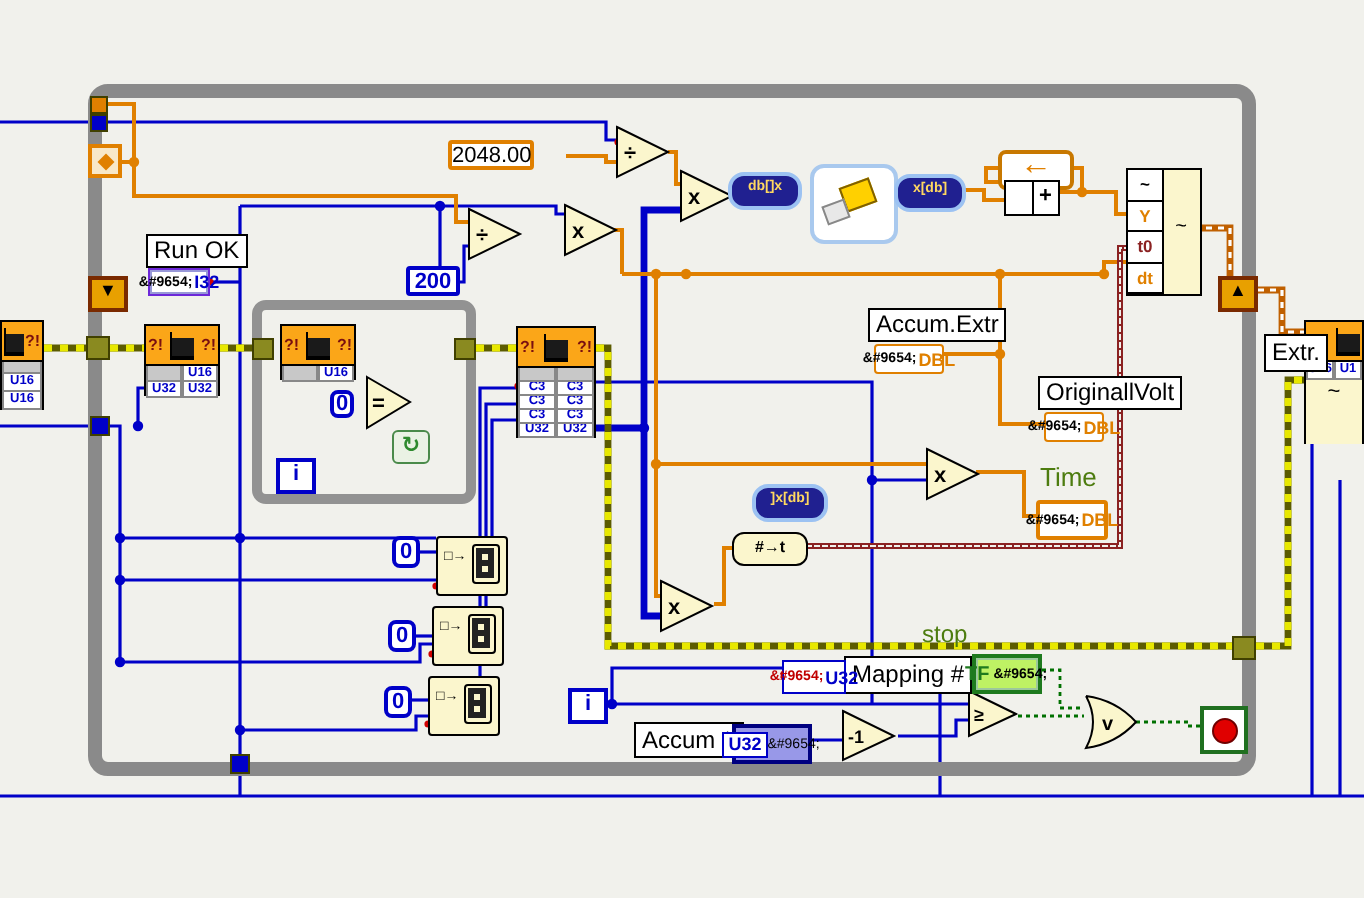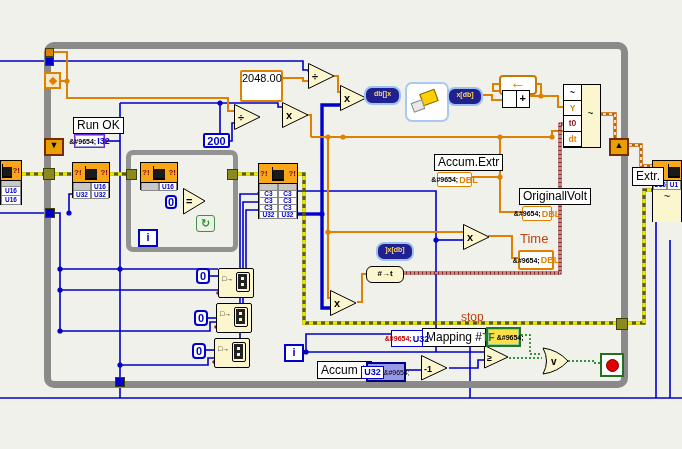--- a/index.html
+++ b/index.html
@@ -3,21 +3,21 @@
 <meta charset="utf-8">
 <style>
   html,body{margin:0;padding:0}
   body{font-family:"Liberation Sans","DejaVu Sans",sans-serif;background:#fff}
   #diagram{position:relative;width:682px;height:449px;background:#F1F1EC;overflow:hidden}
   #wires{position:absolute;left:0;top:0;z-index:1}
   .abs{position:absolute;box-sizing:border-box}
   .loop{border:7px solid #8A8A8A;border-radius:10px;background:transparent;z-index:2}
   .loop2{border:5px solid #929292;border-radius:7px;z-index:2}
   .lbl{background:#fff;border:1px solid #000;color:#000;font-size:12px;line-height:15px;padding:0 3px;white-space:nowrap;z-index:6}
-  .flbl{color:#c2410c;font-size:12px;white-space:nowrap;z-index:6}
+  .flbl{color:#4d7c0f;font-size:12px;white-space:nowrap;z-index:6}
   .numb{background:#fff;border:2px solid #0000C8;border-radius:2px;color:#0000C8;font-weight:bold;font-size:11px;text-align:center;z-index:6}
   .numo{background:#fff;border:2px solid #E08000;border-radius:2px;color:#000;font-size:11px;text-align:center;z-index:6}
   .tunnel{z-index:5;border:1px solid #404000}
   .node{z-index:5;border:1px solid #000;background:#fff}
   .hdr{background:#FBA618;border-bottom:1px solid #000;height:19px;display:flex;align-items:center;justify-content:space-between;padding:0 1px;overflow:hidden}
   .q{color:#7A1010;font-weight:bold;font-size:8px}
   .bars{display:inline-block;width:11px;height:12px;border-left:1px solid #000;border-bottom:2px solid #000;background:
     linear-gradient(180deg,transparent 0 3px,#1a1a1a 3px) ;background-size:3px 100%;background-repeat:repeat-x}
   .cellrow{display:flex;height:8px}
   .cell{flex:1;border:1px solid #888;border-top:none;background:#fff;color:#0000C8;font-size:6.5px;font-weight:bold;text-align:center;line-height:7px;overflow:hidden}
@@ -37,21 +37,21 @@
   .cube1{position:absolute;width:14px;height:11px;background:#FFD000;border:1px solid #806000;transform:rotate(-20deg);left:14px;top:7px}
   .cube2{position:absolute;width:10px;height:8px;background:#E8E8E8;border:1px solid #888;transform:rotate(-20deg);left:5px;top:17px}
   .fb{position:absolute;z-index:6;background:#fff;border:2px solid #C87800;border-radius:4px;color:#E08000;font-weight:bold;text-align:center}
   .addn{position:absolute;z-index:6;background:#fff;border:1px solid #000;display:flex}
   .addn div{flex:1;border-left:1px solid #000;text-align:center;font-weight:bold;font-size:11px;line-height:15px}
   .bw{position:absolute;z-index:6;display:flex;border:1px solid #000;background:#FBF6CD}
   .bwcol{width:17px;display:flex;flex-direction:column}
   .bwcol div{flex:1;border:1px solid #000;margin:-1px -1px 0 -1px;background:#fff;font-size:8.5px;font-weight:bold;text-align:center;line-height:14px}
   .stopT{position:absolute;z-index:6;width:20px;height:20px;background:#fff;border:2px solid #207020;display:flex;align-items:center;justify-content:center}
   .stopC{width:11px;height:11px;background:#E00000;border:1.5px solid #700000;border-radius:50%}
-  .tf{position:absolute;z-index:6;background:#fde047;border:2px solid #1E7A1E;box-shadow:inset 0 0 0 1px #9CC89C;color:#1E7A1E;font-weight:bold;font-size:10px;display:flex;align-items:center;justify-content:center}
+  .tf{position:absolute;z-index:6;background:#bef264;border:2px solid #1E7A1E;box-shadow:inset 0 0 0 1px #9CC89C;color:#1E7A1E;font-weight:bold;font-size:10px;display:flex;align-items:center;justify-content:center}
   .u32c{position:absolute;z-index:6;background:#9898E8;border:2px solid #000080;display:flex;align-items:center;justify-content:center}
   .u32in{background:#fff;border:1px solid #0000C8;color:#0000C8;font-weight:bold;font-size:9px;padding:0 2px;line-height:11px}
   .loopc{position:absolute;z-index:6;background:#EAF2E4;border:1.5px solid #4A8A4A;border-radius:3px;color:#2E8A2E;font-weight:bold;font-size:11px;text-align:center;line-height:14px}
   .tsnode{position:absolute;z-index:6;background:#FBF6CD;border:1px solid #000;border-radius:6px;font-size:8px;font-weight:bold;text-align:center;color:#000}
 </style>
 </head>
 <body>
 
 <div id="diagram">
   <svg id="wires" width="682" height="449">
@@ -267,21 +267,21 @@
       </div>
     <div style="height:32px;background:#FBF6CD;text-align:center;font-size:11px">~</div>
   </div>
 
   <div class="abs lbl" style="left:73px;top:117px">Run OK</div>
   <div class="abs ind" style="left:74px;top:134px;width:31px;height:14px;border:1px solid #6d28d9;box-shadow:inset 0 0 0 1px #9898D8;color:#0000C8;font-size:9px">
       <span class="arr">&amp;#9654;</span>
       <span>I32</span>
     </div>
   <div class="abs numb" style="left:203px;top:133px;width:27px;height:15px;line-height:12px">200</div>
-  <div class="abs numo" style="left:240px;top:70px;width:43px;height:32px;line-height:12px">2048.00</div>
+  <div class="abs numo" style="left:224px;top:70px;width:43px;height:15px;line-height:12px">2048.00</div>
   <div class="abs lbl" style="left:434px;top:154px">Accum.Extr</div>
   <div class="abs lbl" style="left:519px;top:188px">OriginallVolt</div>
   <div class="abs flbl" style="left:520px;top:231px;font-size:13px">Time</div>
   <div class="abs lbl" style="left:422px;top:328px;line-height:17px">Mapping #</div>
   <div class="abs lbl" style="left:317px;top:361px;line-height:16px">Accum #</div>
   <div class="abs flbl" style="left:461px;top:310px">stop</div>
   <div class="abs lbl" style="left:632px;top:167px;line-height:17px">Extr.</div>
 
   <div class="ind dbl" style="left:437px;top:172px;width:33px;height:13px">
       <span class="arr">&amp;#9654;</span>

